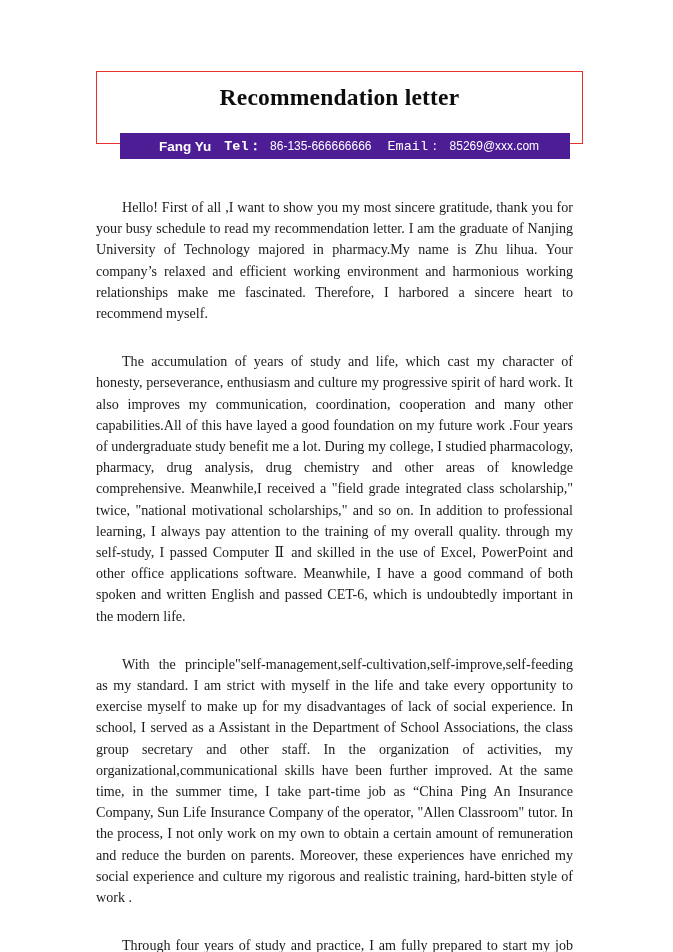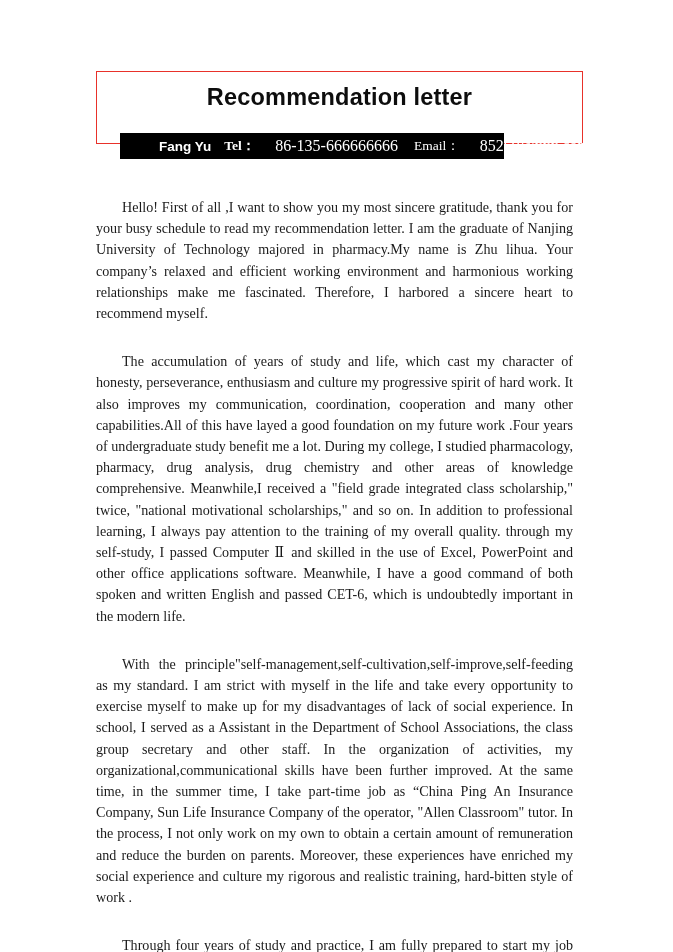--- a/index.html
+++ b/index.html
@@ -33,63 +33,63 @@
     box-sizing: border-box;
     background: #ffffff;
   }
 
   .letter-title {
     position: absolute;
     left: 96px;
     top: 80px;
     width: 487px;
     text-align: center;
-    font-family: Liberation Sans, sans-serif;
+    font-family: Liberation Serif, serif;
     font-weight: bold;
     font-size: 23.5px;
     letter-spacing: 0.2px;
     color: #0d0d0d;
     line-height: 34px;
   }
 
   .contact-bar {
     position: absolute;
     left: 120px;
     top: 133px;
-    width: 384px;
+    width: 450px;
     height: 26px;
-    background: #000000;
+    background: #4c1d95;
     display: flex;
     align-items: center;
     box-sizing: border-box;
     padding-left: 39px;
   }
 
   .contact-bar .cb-name {
     font-family: "Liberation Sans", "DejaVu Sans", sans-serif;
     font-weight: bold;
     font-size: 13.5px;
     color: #ffffff;
     white-space: pre;
   }
   .contact-bar .cb-label {
-    font-family: Liberation Serif, serif;
+    font-family: Liberation Mono, monospace;
     font-weight: bold;
     font-size: 13.5px;
     color: #ffffff;
     white-space: pre;
     margin-left: 13px;
   }
   .contact-bar .cb-value {
-    font-family: Liberation Serif, serif;
+    font-family: Liberation Sans, sans-serif;
     font-weight: normal;
-    font-size: 16px;
+    font-size: 12px;
     color: #ffffff;
     white-space: pre;
-    margin-left: 20px;
+    margin-left: 8px;
   }
   .contact-bar .cb-label.email-label {
     font-weight: normal;
     margin-left: 16px;
   }
 
   
   .letter-body {
     position: absolute;
     left: 96px;

